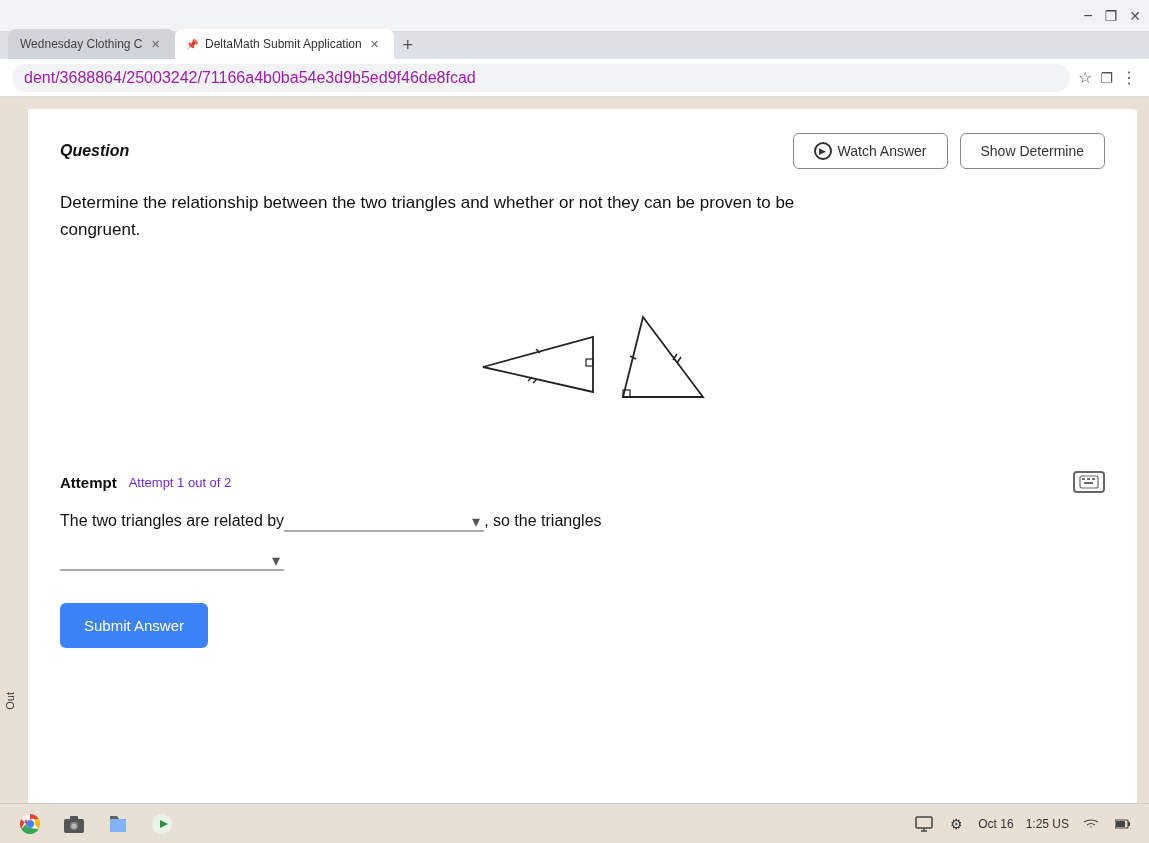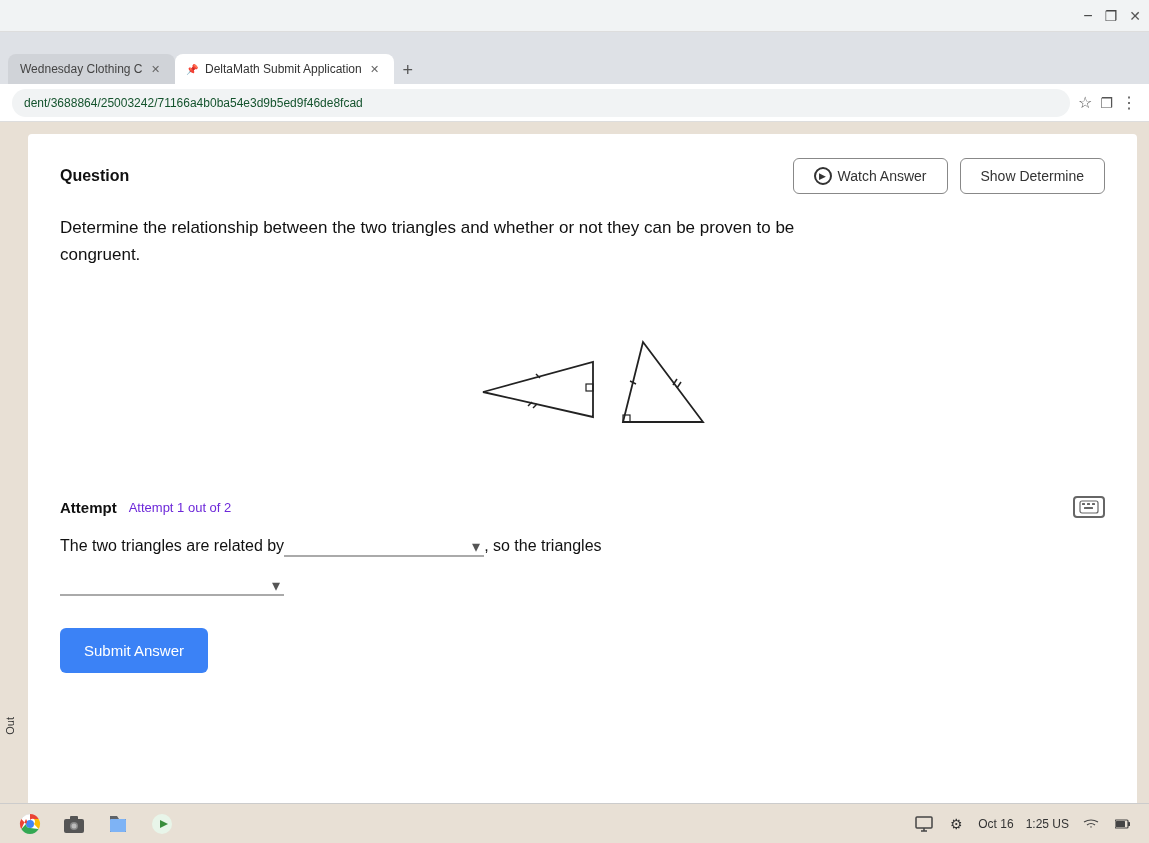--- a/index.html
+++ b/index.html
@@ -37,21 +37,21 @@
     .title-bar-right {
       display: flex;
       align-items: center;
       gap: 12px;
       font-size: 13px;
       color: #444;
     }
 
     .tabs-bar {
       background: #dee1e6;
-      height: 52px;
+      height: 27px;
       display: flex;
       align-items: flex-end;
       padding: 0 8px;
     }
 
     .tab {
       display: flex;
       align-items: center;
       height: 30px;
       padding: 0 12px;
@@ -105,22 +105,22 @@
       border-bottom: 1px solid #ddd;
     }
 
     .address-input {
       flex: 1;
       background: #f1f3f4;
       border: none;
       border-radius: 20px;
       height: 28px;
       padding: 0 12px;
-      font-size: 12px;
-      color: #14532d;
+      font-size: 16px;
+      color: #a21caf;
       outline: none;
     }
 
     .star-icon {
       font-size: 16px;
       color: #555;
       cursor: pointer;
     }
 
     .address-bar-icons {
@@ -171,20 +171,21 @@
       display: flex;
       align-items: center;
       justify-content: space-between;
       margin-bottom: 20px;
     }
 
     .question-label {
       font-weight: bold;
       font-size: 16px;
       color: #111;
+      font-style: italic;
     }
 
     .header-buttons {
       display: flex;
       gap: 12px;
     }
 
     .header-btn {
       border: 1.5px solid #888;
       background: #fff;

